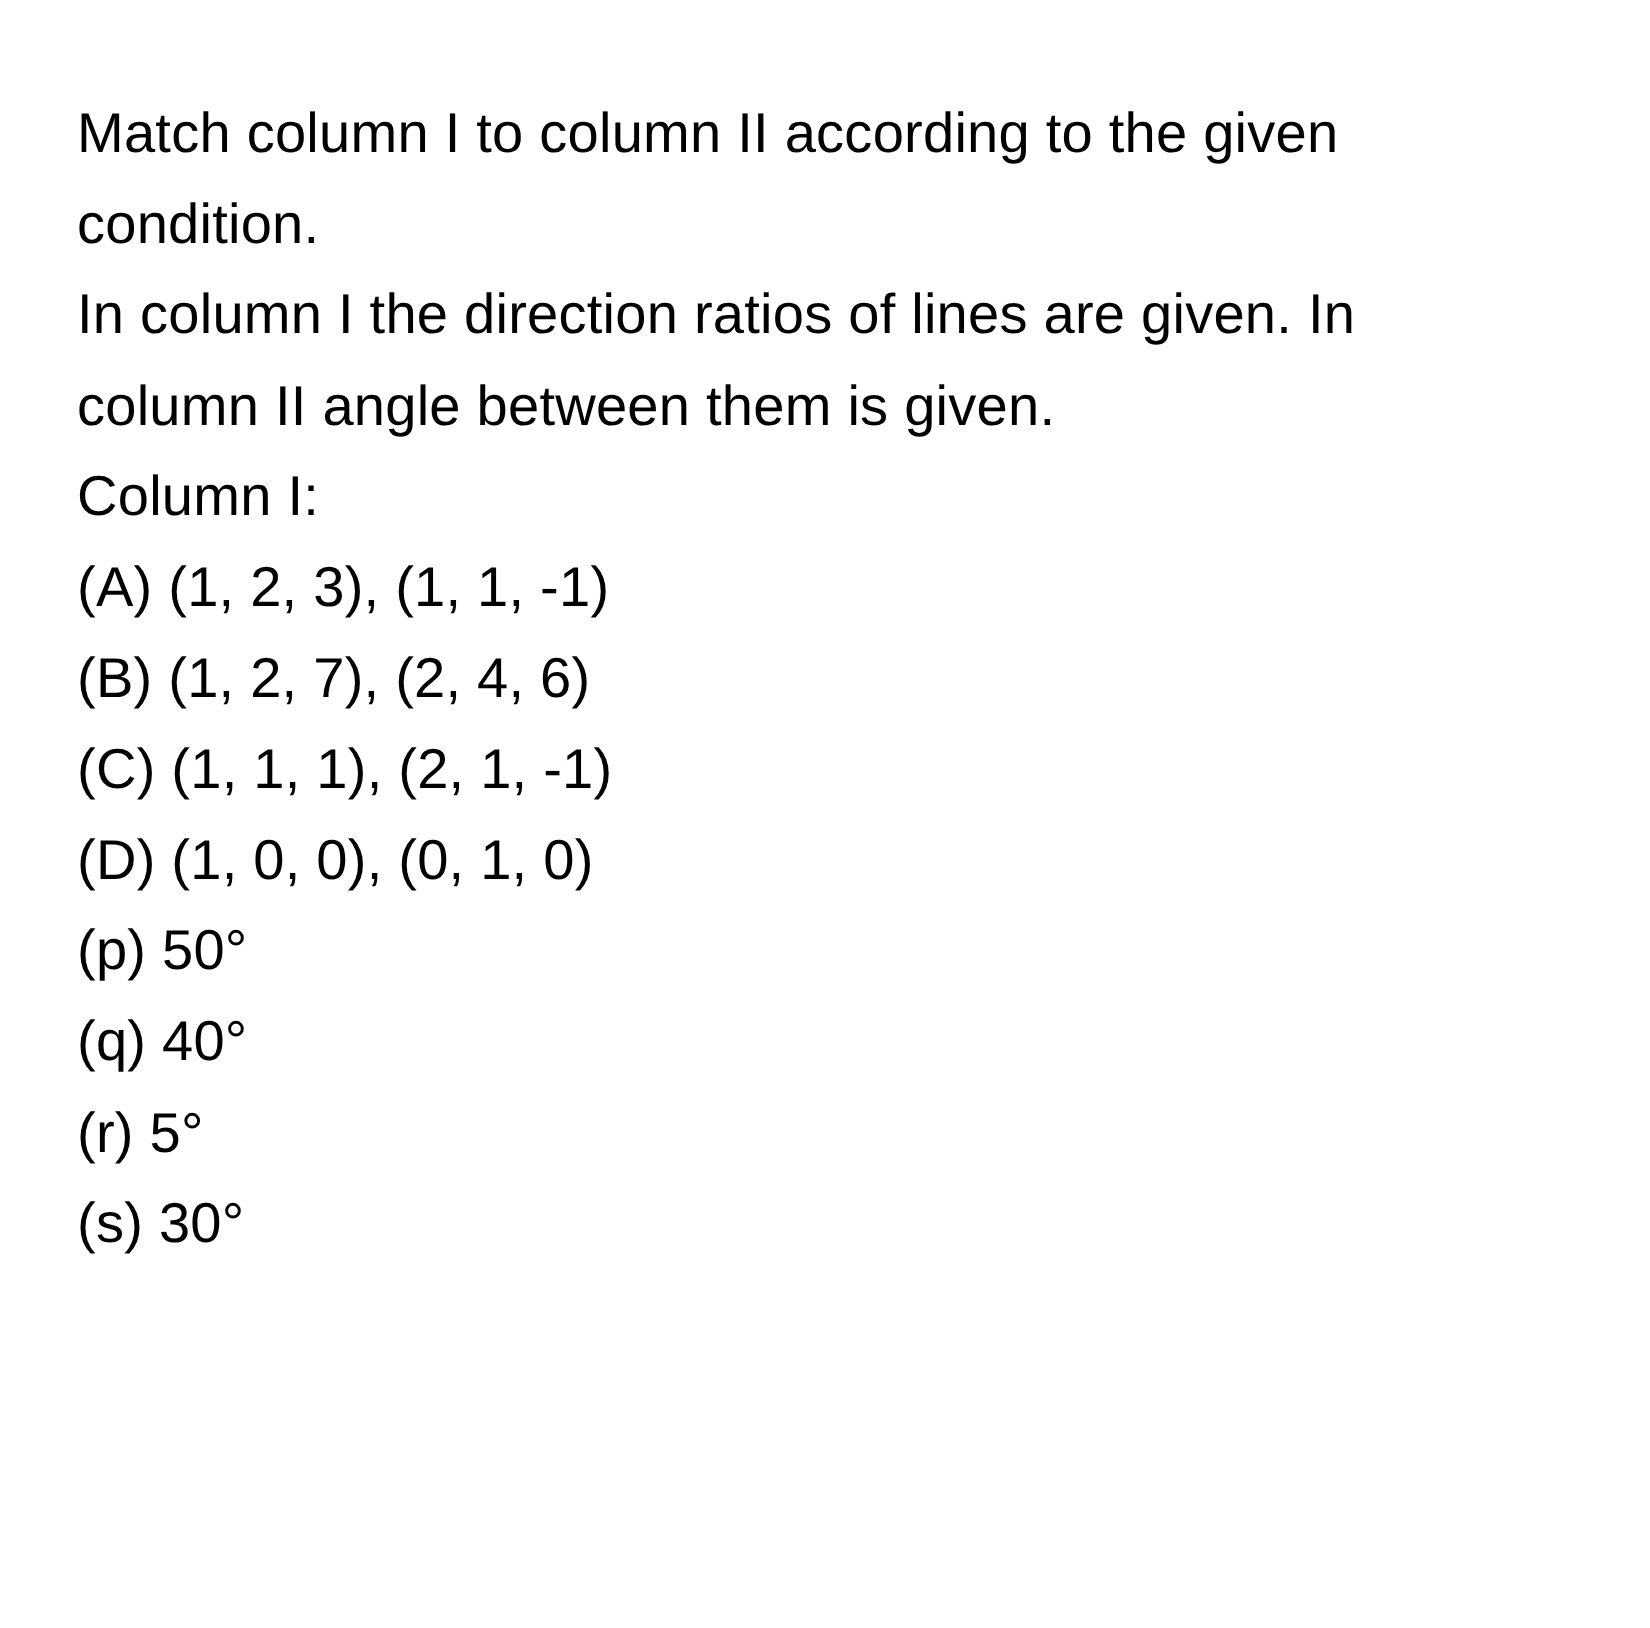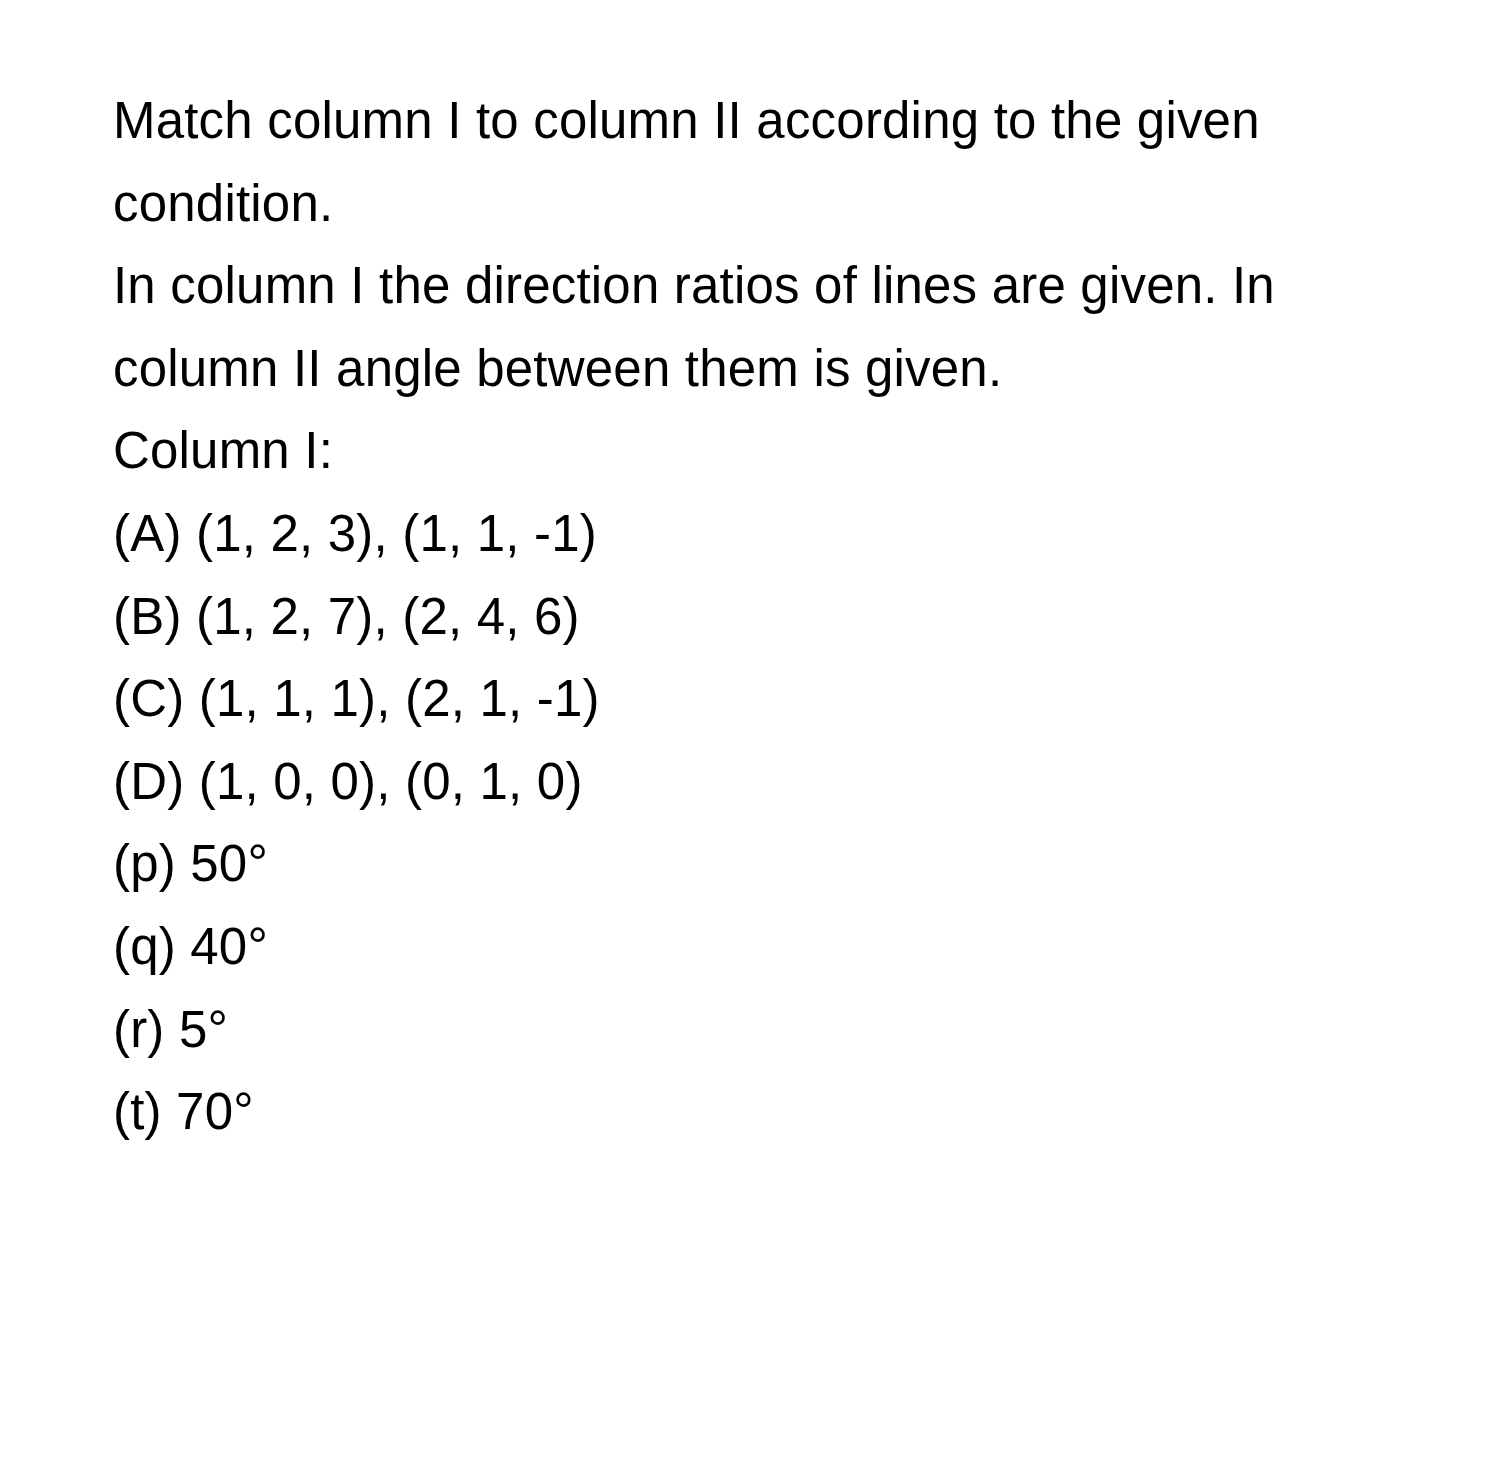--- a/index.html
+++ b/index.html
@@ -16,33 +16,32 @@
       color: #000000;
     }
     .content {
       font-size: 51px;
       line-height: 1.62;
       font-weight: 400;
       letter-spacing: 0.2px;
     }
     .line {
       display: block;
-      margin-left: 43px;
     }
   </style>
 </head>
 <body>
 
 <div class="content">
   <span class="line">Match column I to column II according to the given</span>
   <span class="line">condition.</span>
   <span class="line">In column I the direction ratios of lines are given. In</span>
   <span class="line">column II angle between them is given.</span>
   <span class="line">Column I:</span>
   <span class="line">(A) (1, 2, 3), (1, 1, -1)</span>
   <span class="line">(B) (1, 2, 7), (2, 4, 6)</span>
   <span class="line">(C) (1, 1, 1), (2, 1, -1)</span>
   <span class="line">(D) (1, 0, 0), (0, 1, 0)</span>
   <span class="line">(p) 50°</span>
   <span class="line">(q) 40°</span>
   <span class="line">(r) 5°</span>
-  <span class="line">(t) 70°</span>
+  <span class="line">(s) 30°</span>
 </div>
 
 </body></html>

